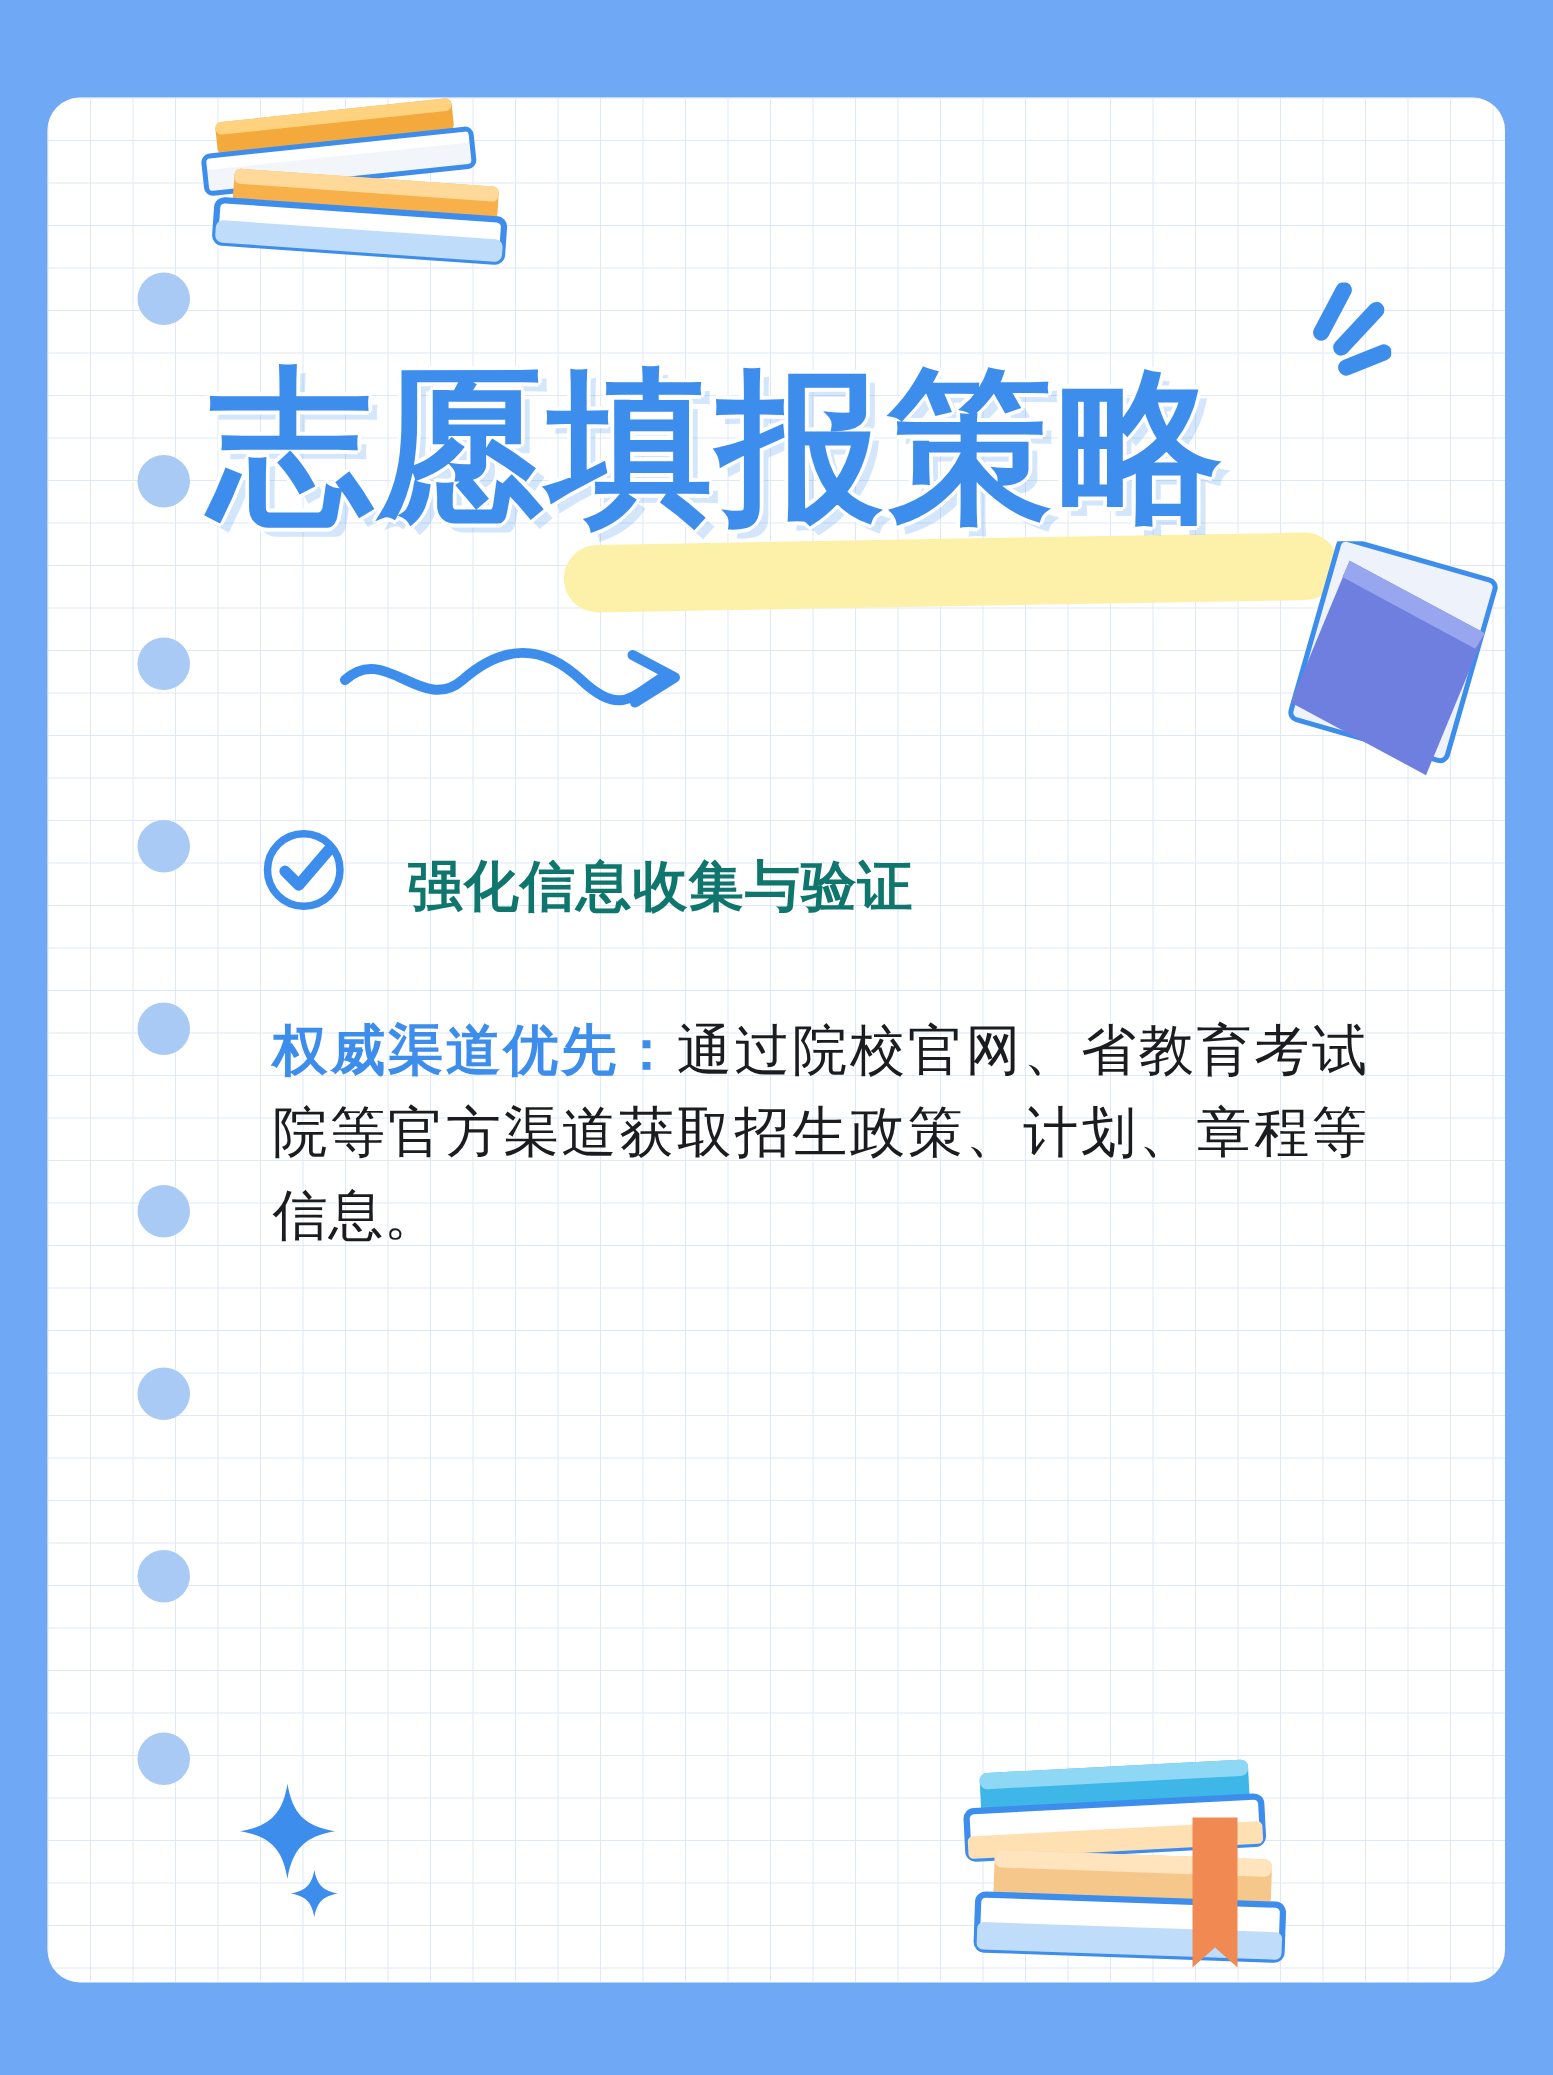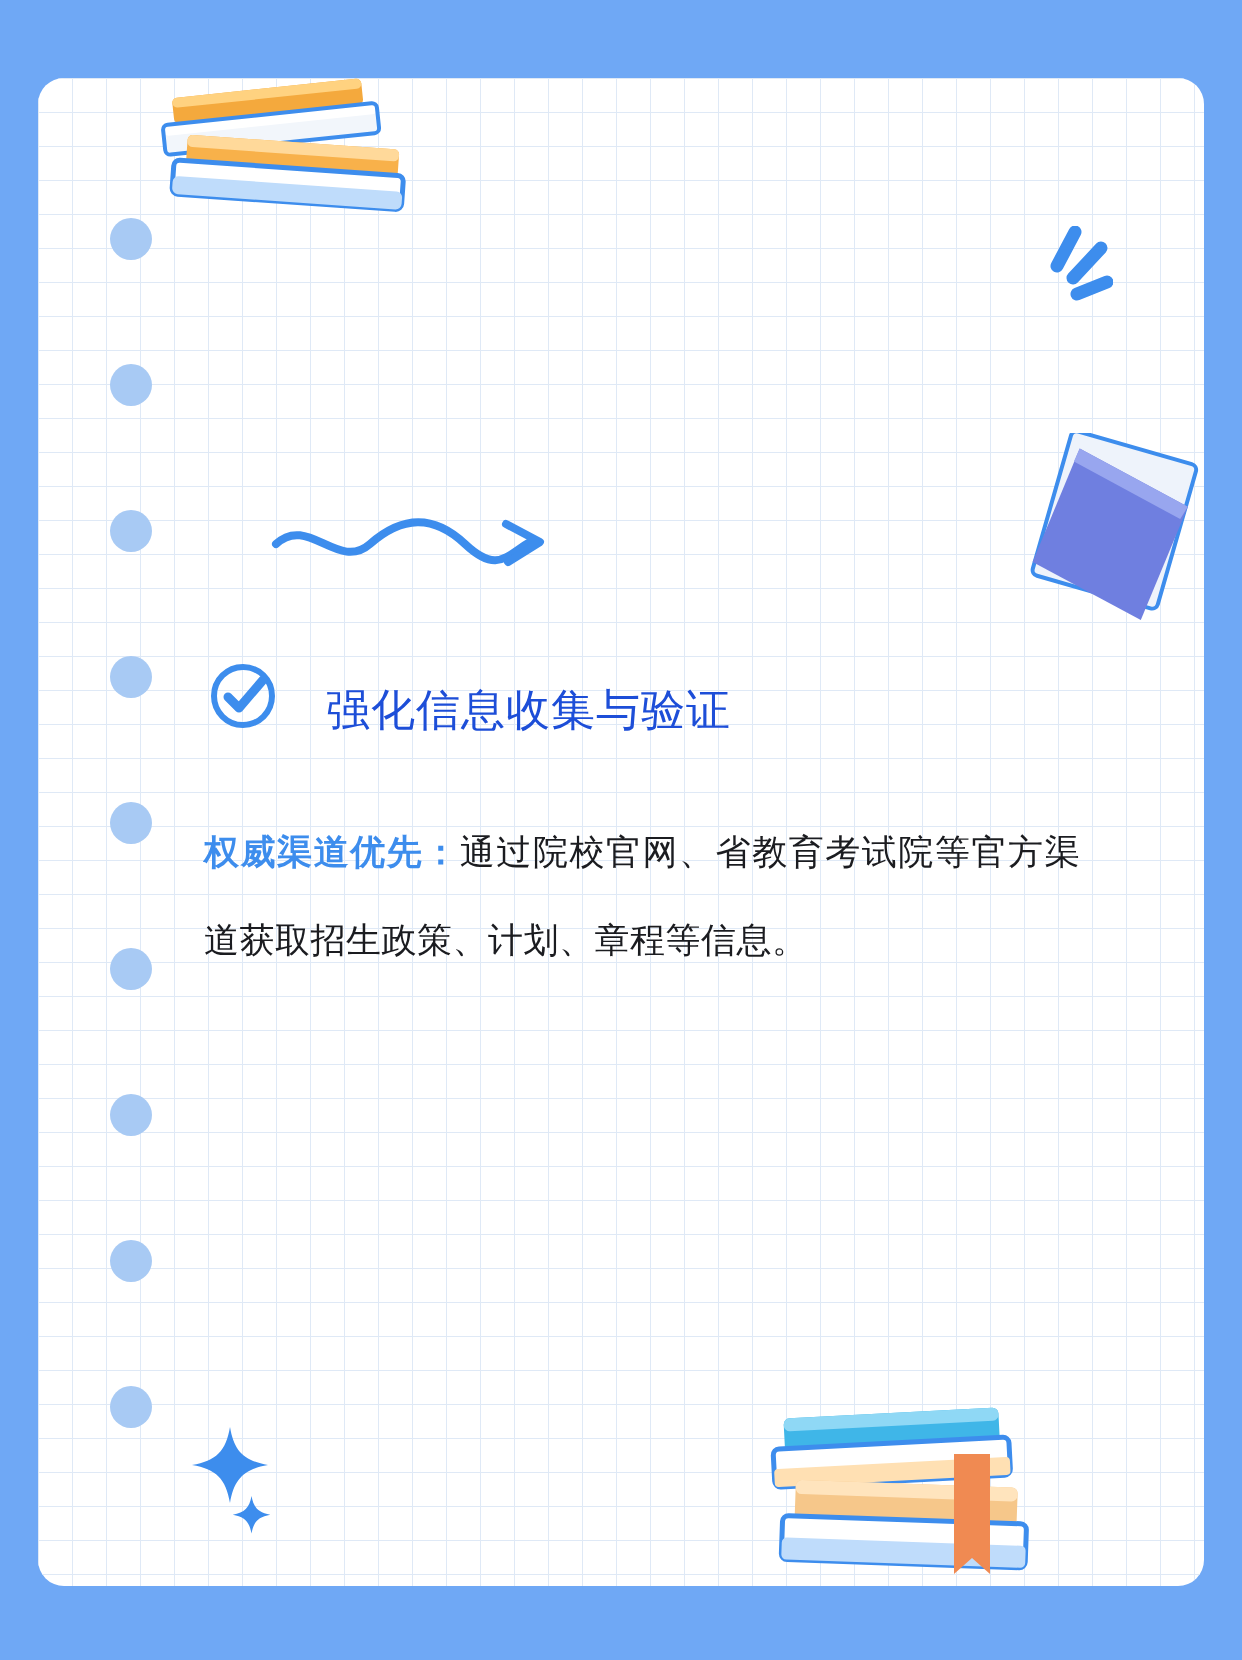--- a/index.html
+++ b/index.html
@@ -118,45 +118,45 @@
   }
   .check-icon {
     width: 70px;
     height: 70px;
     flex: 0 0 auto;
     margin-right: 26px;
   }
   .section-label {
     position: relative;
     font-size: 44px;
-    font-weight: normal;
-    color: #1d4ed8;
+    font-weight: bold;
+    color: #0f766e;
     letter-spacing: 1px;
     padding: 10px 22px 12px 22px;
     line-height: 1;
     margin-top: 30px;
   }
   .section-label::before {
     content: "";
     position: absolute;
     left: 0;
     right: 0;
     top: 6px;
     bottom: 2px;
     background: #fdf0a9;
     z-index: -1;
   }
 
   
   .para {
     position: absolute;
-    left: 166px;
+    left: 180px;
     width: 876px;
-    font-size: 35px;
-    line-height: 88px;
+    font-size: 44px;
+    line-height: 66px;
     color: #1b1c20;
     letter-spacing: 0.5px;
     text-align: justify;
   }
   .para-1 { top: 730px; }
   .para-2 { top: 1010px; }
   .lead {
     color: #3d8ded;
     font-weight: bold;
   }
@@ -190,20 +190,24 @@
       </g>
       <g transform="rotate(4 135 110)">
         <rect x="30" y="86" width="212" height="32" rx="5" fill="#f8b14a"></rect>
         <rect x="30" y="86" width="212" height="12" rx="5" fill="#ffd99a"></rect>
         <rect x="18" y="112" width="230" height="34" rx="6" fill="#ffffff" stroke="#3d8ded" stroke-width="5"></rect>
         <rect x="18" y="128" width="230" height="18" rx="6" fill="#bfdcfb"></rect>
       </g>
     </svg>
   </div>
 
+  <div class="title-wrap">
+    <div class="title-highlight"></div>
+    <div class="title">志愿填报策略</div>
+  </div>
 
   <div class="sparkle-lines">
     <svg width="90" height="95" viewBox="0 0 90 95">
       <path d="M52 6 L34 40" stroke="#3d8ded" stroke-width="13" stroke-linecap="round"></path>
       <path d="M78 22 L50 52" stroke="#3d8ded" stroke-width="13" stroke-linecap="round"></path>
       <path d="M84 56 L54 68" stroke="#3d8ded" stroke-width="13" stroke-linecap="round"></path>
     </svg>
   </div>
 
   <div class="squiggle">

